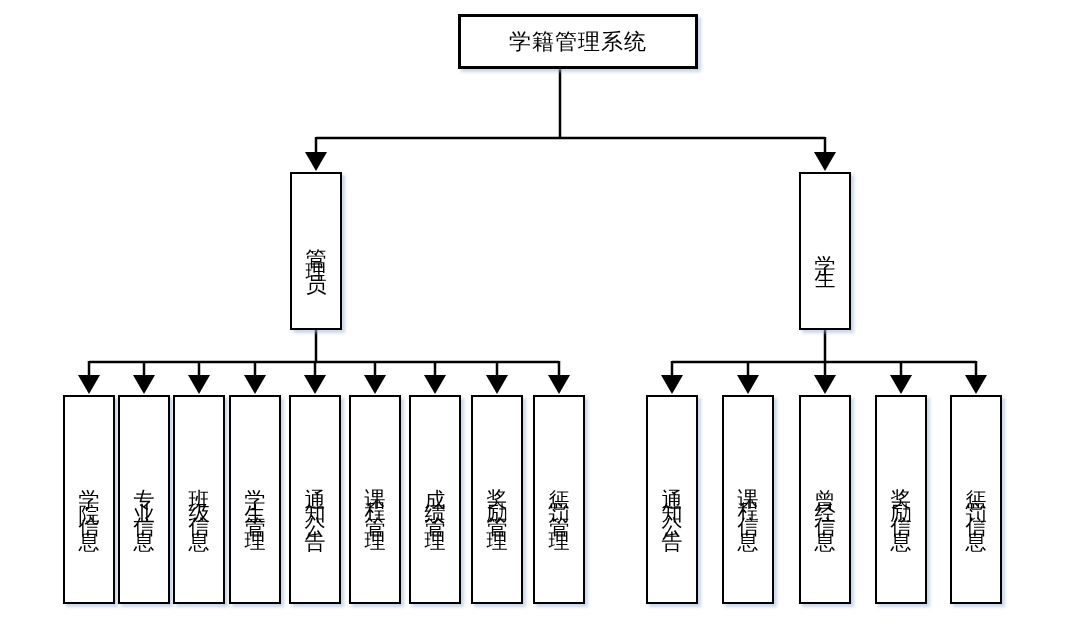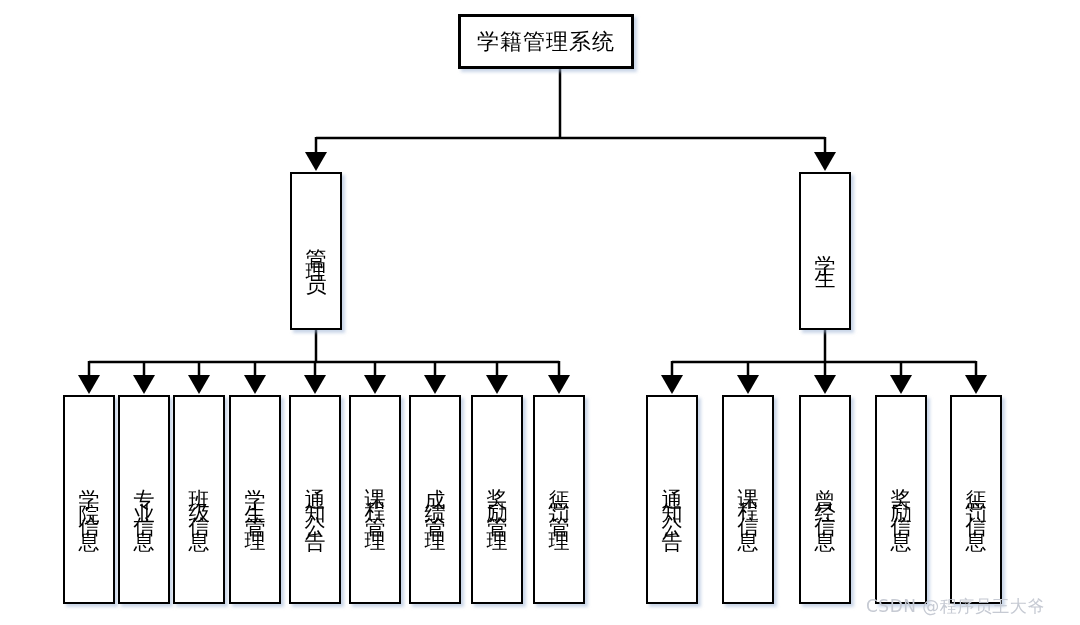--- a/index.html
+++ b/index.html
@@ -29,21 +29,21 @@
     display: flex;
     align-items: center;
     justify-content: center;
     color: #000000;
     box-sizing: border-box;
     text-align: center;
   }
   .root-node {
     left: 458px;
     top: 14px;
-    width: 176px;
+    width: 240px;
     height: 55px;
     border-width: 3px;
     font-size: 22px;
     letter-spacing: 1px;
   }
   .vnode span {
     writing-mode: vertical-rl;
     text-orientation: upright;
     white-space: nowrap;
   }
@@ -176,15 +176,14 @@
   <div class="node vnode leaf-node" style="left:799px">
     <span>曾经信息</span>
   </div>
   <div class="node vnode leaf-node" style="left:875px">
     <span>奖励信息</span>
   </div>
   <div class="node vnode leaf-node" style="left:950px">
     <span>惩罚信息</span>
   </div>
 
-  <div class="watermark">CSDN @程序员王大爷</div>
 
 </div>
 
 </body></html>

